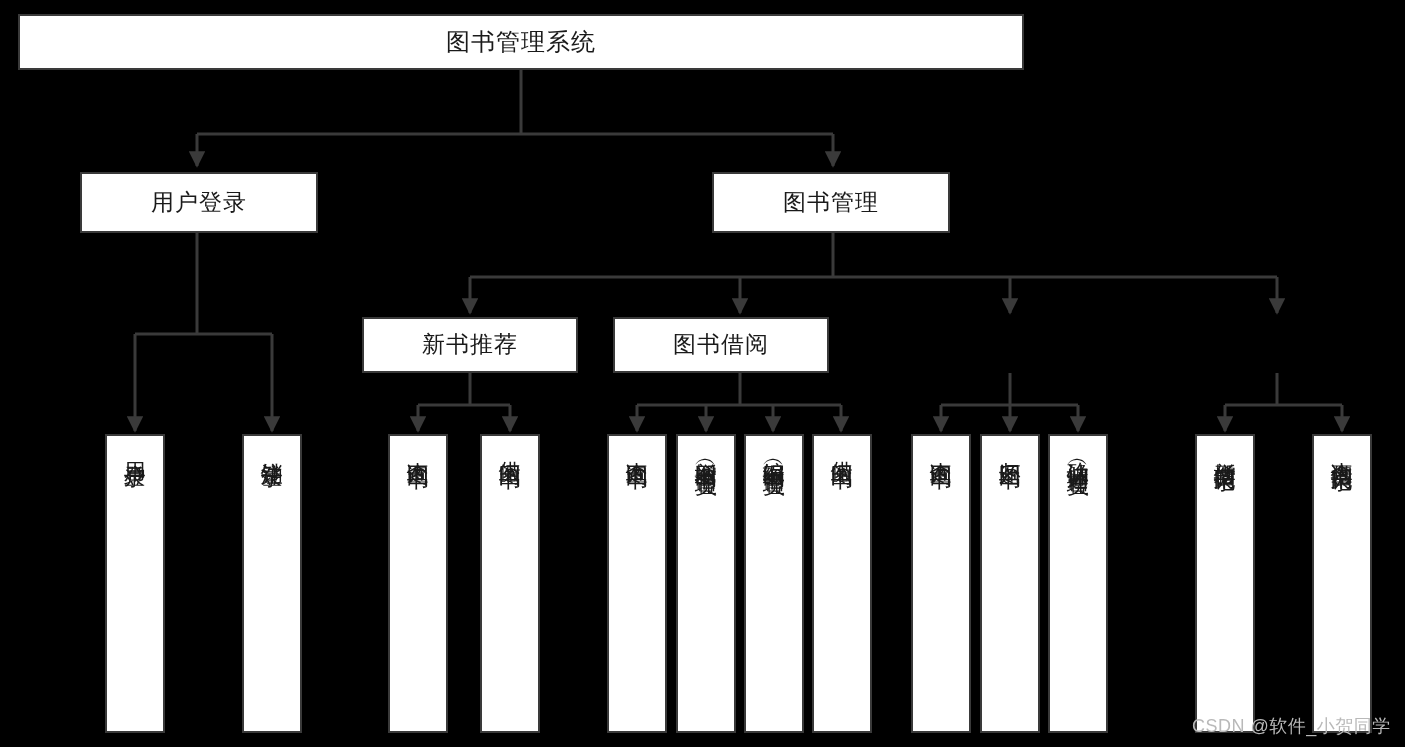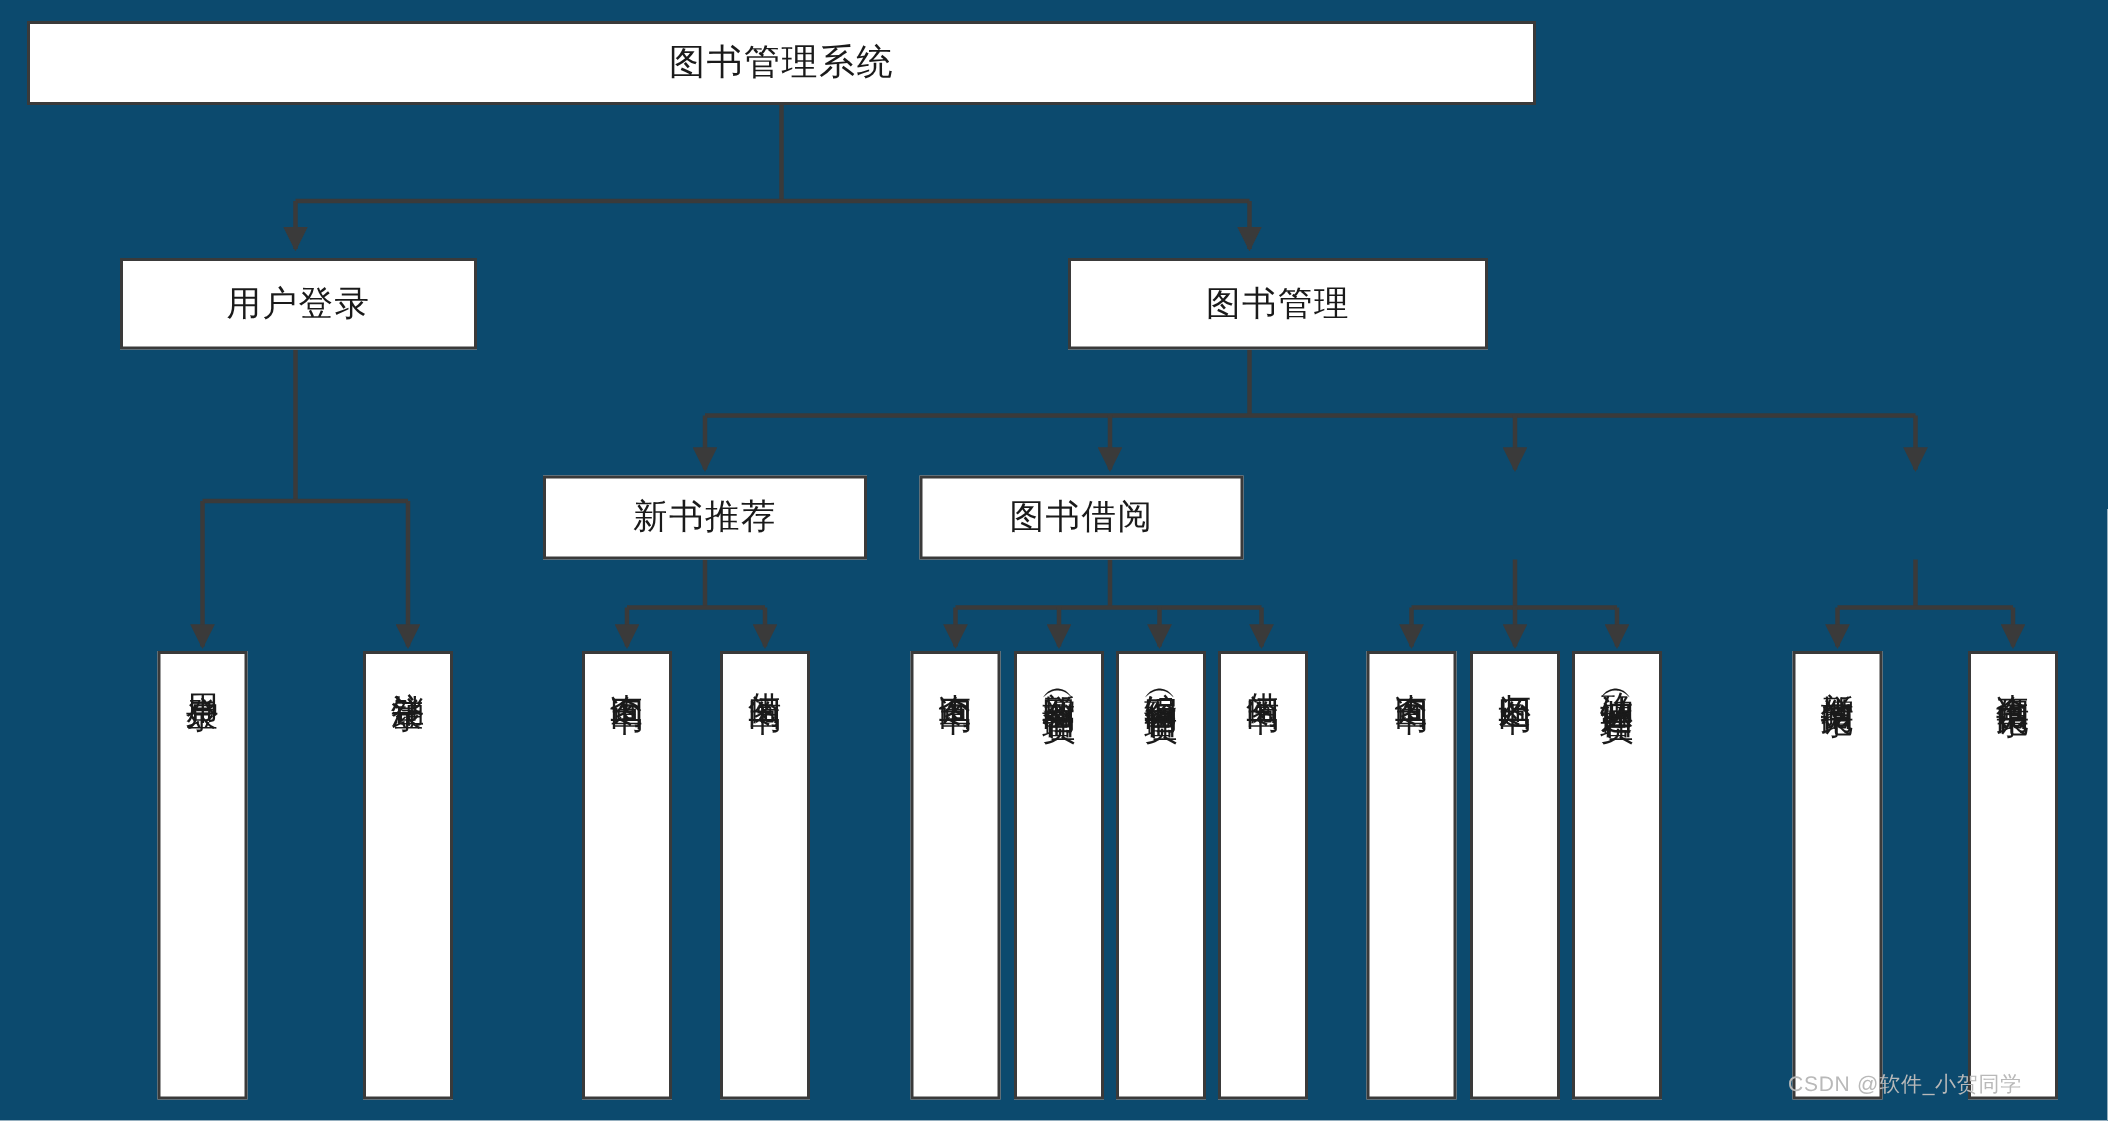--- a/index.html
+++ b/index.html
@@ -7,21 +7,21 @@
     padding: 0;
     background: #ffffff;
   }
   body {
     font-family: "Liberation Sans", "DejaVu Sans", sans-serif;
   }
   #canvas {
     position: relative;
     width: 1405px;
     height: 747px;
-    background: #0c4a6e;
+    background: #000000;
     overflow: hidden;
   }
   svg.wires {
     position: absolute;
     left: 0;
     top: 0;
     width: 1405px;
     height: 747px;
     pointer-events: none;
   }
@@ -52,21 +52,21 @@
     white-space: nowrap;
     letter-spacing: 2px;
     display: block;
   }
   .node.root {
     font-size: 24px;
   }
   .watermark {
     position: absolute;
     color: #b9b9b9;
-    font-size: 14px;
+    font-size: 18px;
     letter-spacing: 0.5px;
     white-space: nowrap;
     user-select: none;
   }
 </style>
 </head>
 <body>
 
 <div id="canvas">
 
@@ -121,21 +121,21 @@
   </svg>
 
   <div class="node horiz root" style="left:18px; top:14px; width:1006px; height:56px;">
     <span>图书管理系统</span>
   </div>
 
   <div class="node horiz" style="left:80px; top:172px; width:238px; height:61px;">
     <span>用户登录</span>
   </div>
 
-  <div class="node horiz" style="left:712px; top:172px; width:280px; height:61px;">
+  <div class="node horiz" style="left:712px; top:172px; width:238px; height:61px;">
     <span>图书管理</span>
   </div>
 
   <div class="node horiz" style="left:362px; top:317px; width:216px; height:56px;">
     <span>新书推荐</span>
   </div>
 
   <div class="node horiz" style="left:613px; top:317px; width:216px; height:56px;">
     <span>图书借阅</span>
   </div>

